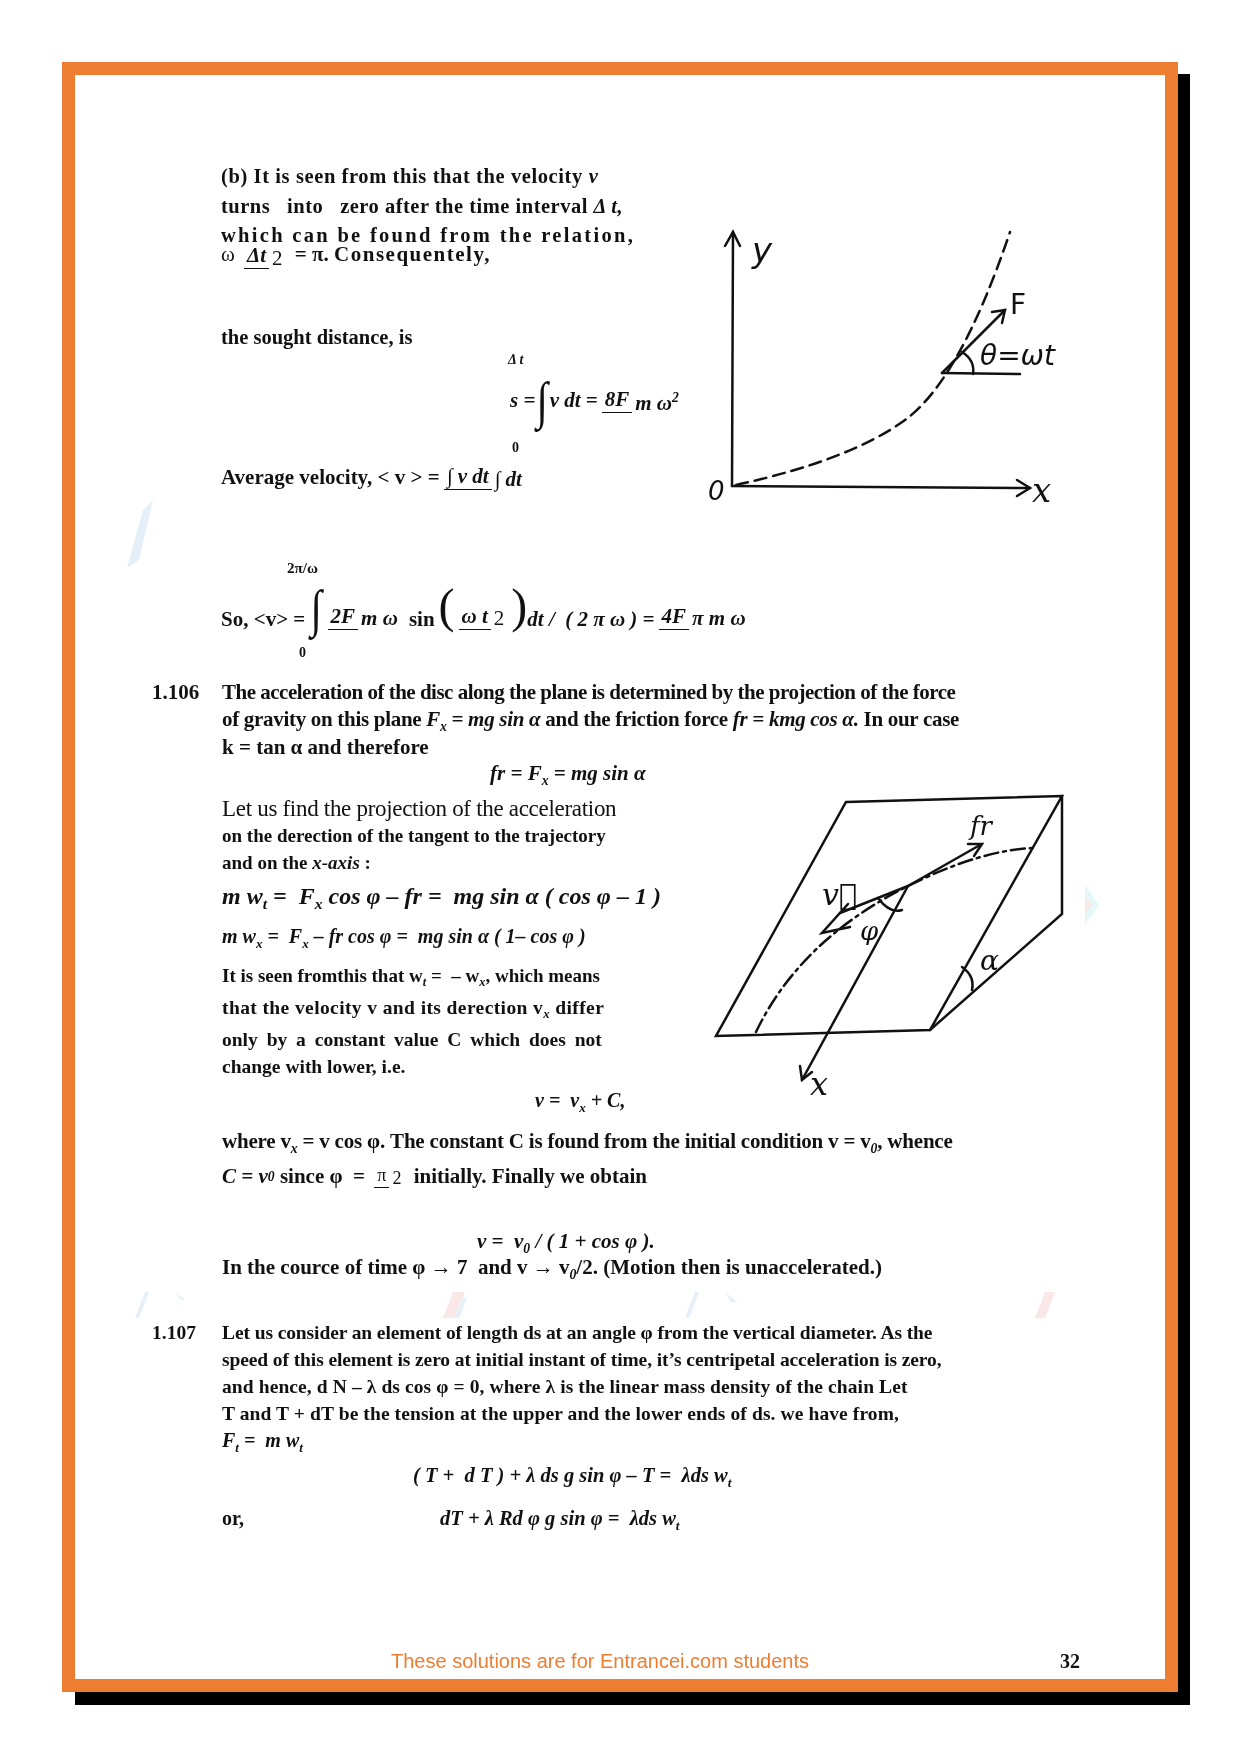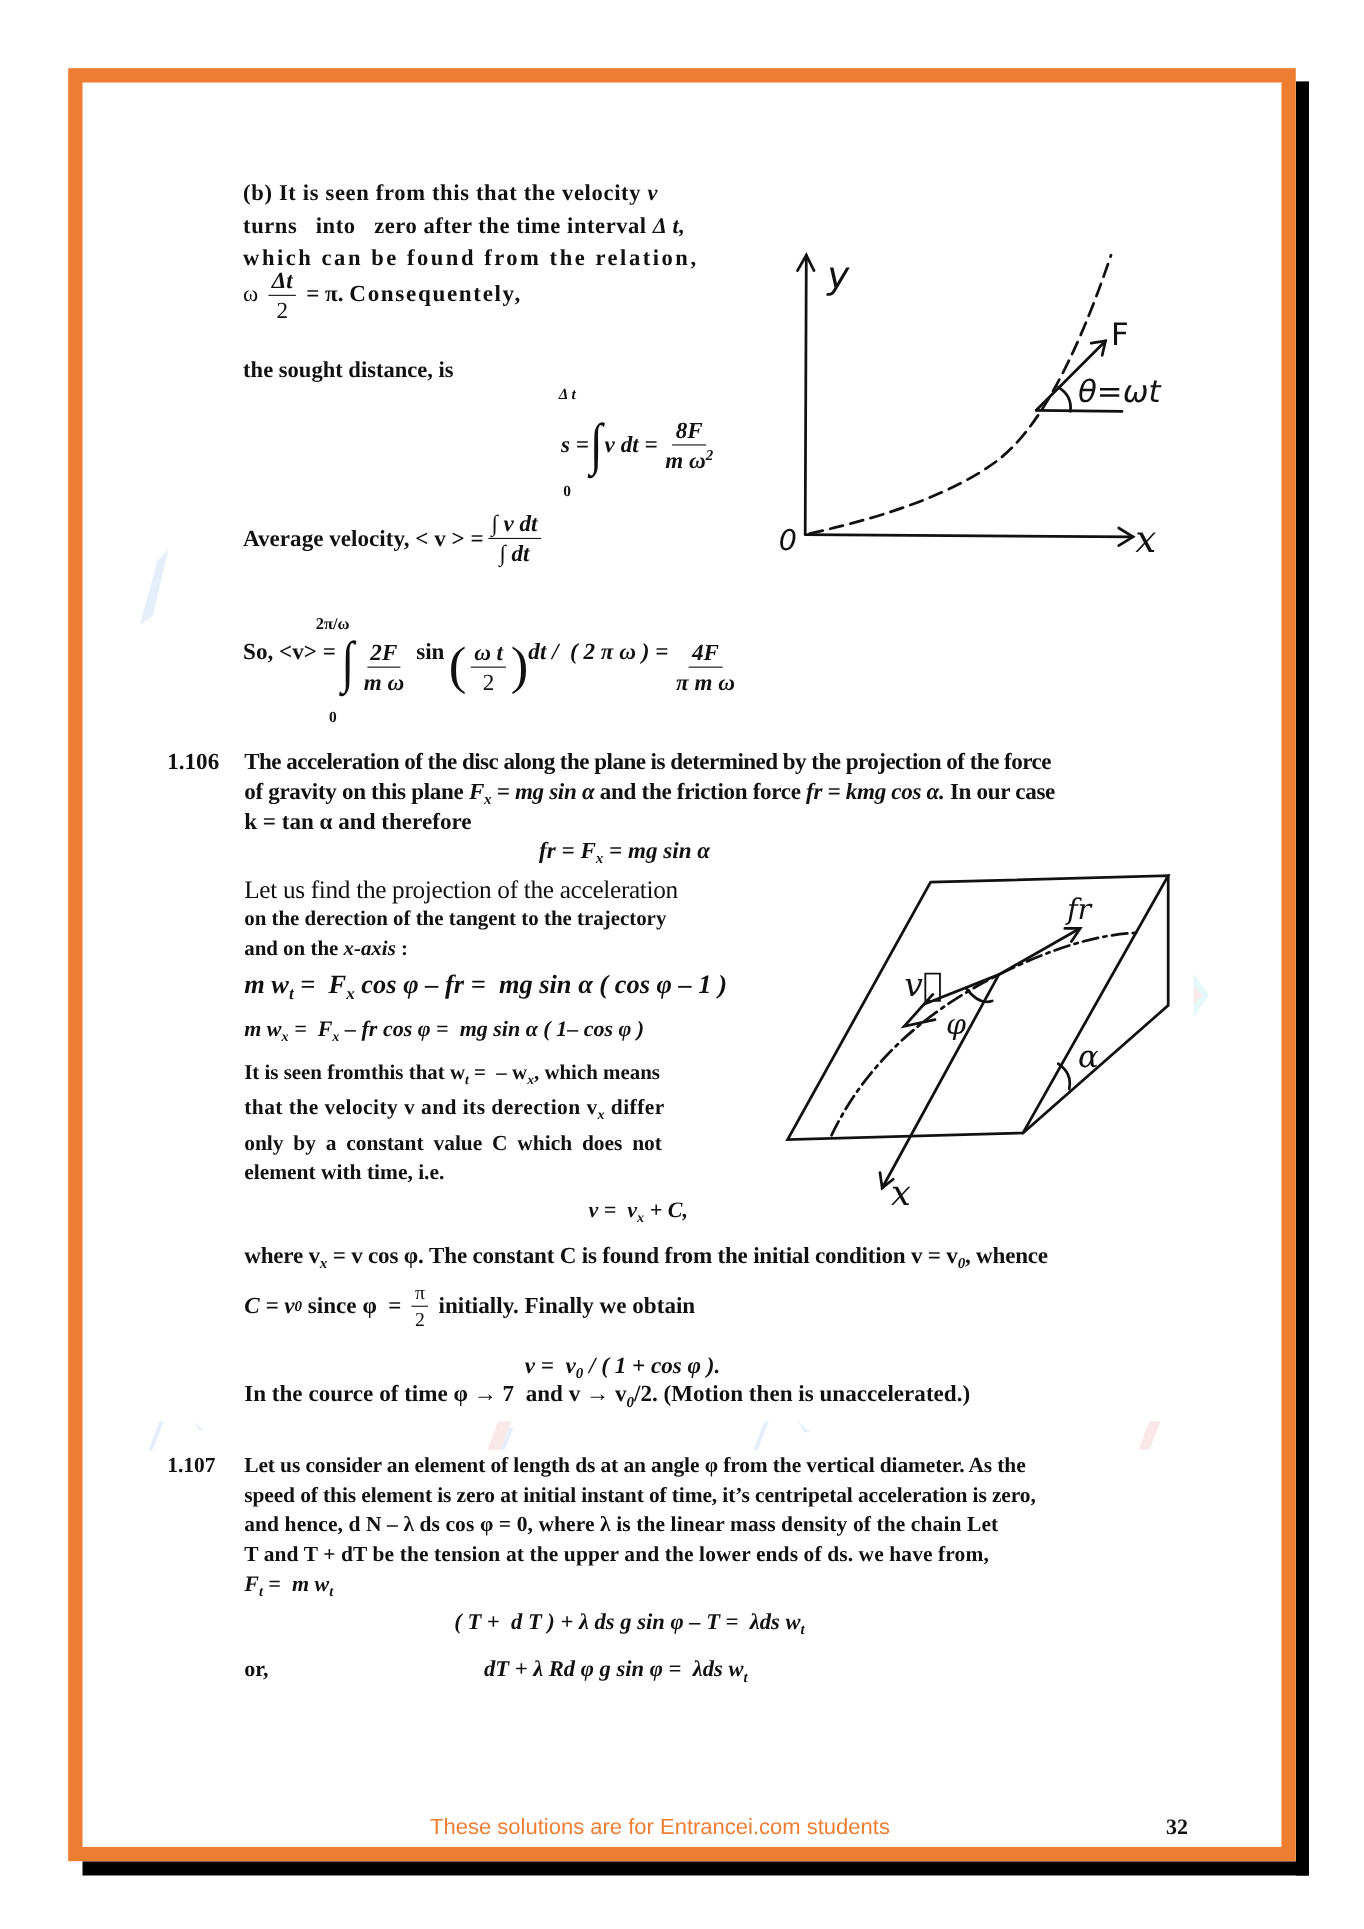--- a/index.html
+++ b/index.html
@@ -9,21 +9,21 @@
   .shadow-bottom { position: absolute; left: 75px; top: 1692px; width: 1115px; height: 13px; background: #000; }
   .frame { position: absolute; left: 62px; top: 62px; width: 1090px; height: 1604px;
            border: 13px solid #ed7d31; background: #fff; }
   .wm { position: absolute; opacity: 0.55; }
   .abs { position: absolute; }
   .txt { font-size: 20.5px; font-weight: bold; white-space: nowrap; line-height: 1; margin-left: 46px; }
   .cond { font-family: "Liberation Serif", serif; font-size: 20px; font-weight: bold; transform-origin: left top; white-space: nowrap; line-height: 1;}
   .it { font-style: italic; }
   .sub { font-size: 0.65em; vertical-align: -0.35em; font-style: italic; }
   .sup { font-size: 0.65em; vertical-align: 0.55em; }
-  .frac { display: inline-flex; flex-direction: column; align-items: center; vertical-align: middle; margin: 0 4px; }
+  .frac { display: inline-flex; flex-direction: row; align-items: center; vertical-align: middle; margin: 0 4px; }
   .frac .num { border-bottom: 1.6px solid #111; padding: 0 3px 2px; line-height: 1.05; }
   .frac .den { padding: 2px 3px 0; line-height: 1.05; }
   .intg { font-size: 52px; font-weight: normal; line-height: 0.8; display: inline-block; vertical-align: middle; transform: scaleX(0.8); }
   .lim { font-size: 14px; font-weight: bold; position: absolute; }
   .footer-text { position: absolute; left: 391px; top: 1650px; font-family: "Liberation Sans", "DejaVu Sans", sans-serif;
                  font-size: 20px; color: #ed7d31; white-space: nowrap; }
   .page-num { position: absolute; left: 1060px; top: 1650px; font-family: Liberation Serif, serif;
               font-size: 20px; font-weight: bold; color: #111; }
 </style>
 </head>
@@ -86,21 +86,21 @@
   <span>Average velocity, &lt; v &gt; =</span>
   <span class="frac">
       <span class="num it">∫ v dt</span>
       <span class="den it">∫ dt</span>
     </span>
 </div>
 
 <div class="abs" style="left:175px;top:560px;width:560px;height:110px">
   <span class="lim" style="left:112px;top:0;font-size:15px">2π/ω</span>
   <span class="lim" style="left:124px;top:85px">0</span>
-  <div class="txt" style="position:absolute;left:0;top:22px;font-size:21px;display:flex;align-items:flex-start">
+  <div class="txt" style="position:absolute;left:0;top:22px;font-size:21px;display:flex;align-items:flex-end">
     <span style="margin-right:4px">So, &lt;v&gt; =</span>
     <span class="intg">∫</span>
     <span class="frac">
         <span class="num it">2F</span>
         <span class="den it">m ω</span>
       </span>
     <span style="margin:0 4px">sin</span>
     <span style="font-size:48px;font-weight:normal;line-height:1">(</span>
     <span class="frac">
         <span class="num it">ω t</span>
@@ -160,21 +160,21 @@
 <div class="abs cond it" style="left:222px;top:926px;font-size:20px">
   <span>m w</span><span class="sub">x</span><span style="white-space:pre"> =  F</span><span class="sub">x</span><span style="white-space:pre"> – fr cos φ =  mg sin α ( 1– cos φ )</span>
 </div>
 <div class="abs cond" style="left:222px;top:966px;font-size:19px">
   <span>It is seen fromthis that w</span><span class="sub">t</span><span style="white-space:pre"> =  – w</span><span class="sub">x</span><span>, which means</span>
 </div>
 <div class="abs cond" style="left:222px;top:998px;font-size:19.5px;letter-spacing:0.4px">
   <span>that the velocity v and its derection v</span><span class="sub">x</span><span style="white-space:pre"> differ</span>
 </div>
 <div class="abs cond" style="left:222px;top:1030px;font-size:19.5px;word-spacing:4px">only by a constant value C which does not</div>
-<div class="abs cond" style="left:222px;top:1057px;font-size:19.5px">element with time, i.e.</div>
+<div class="abs cond" style="left:222px;top:1057px;font-size:19.5px">change with lower, i.e.</div>
 <div class="abs cond it" style="left:535px;top:1090px;font-size:20px">
   <span style="white-space:pre">v =  v</span><span class="sub">x</span><span style="white-space:pre"> + C,</span>
 </div>
 <div class="abs cond" style="left:222px;top:1131px;font-size:21px;letter-spacing:-0.2px">
   <span>where v</span><span class="sub">x</span><span style="white-space:pre"> = v cos φ. The constant C is found from the initial condition v = v</span><span class="sub">0</span><span>, whence</span>
 </div>
 <div class="abs cond" style="left:222px;top:1166px;font-size:21px;display:flex;align-items:center">
   <span class="it">C = v</span>
     <span class="sub">0</span>
     <span style="white-space:pre"> since φ  = </span>

